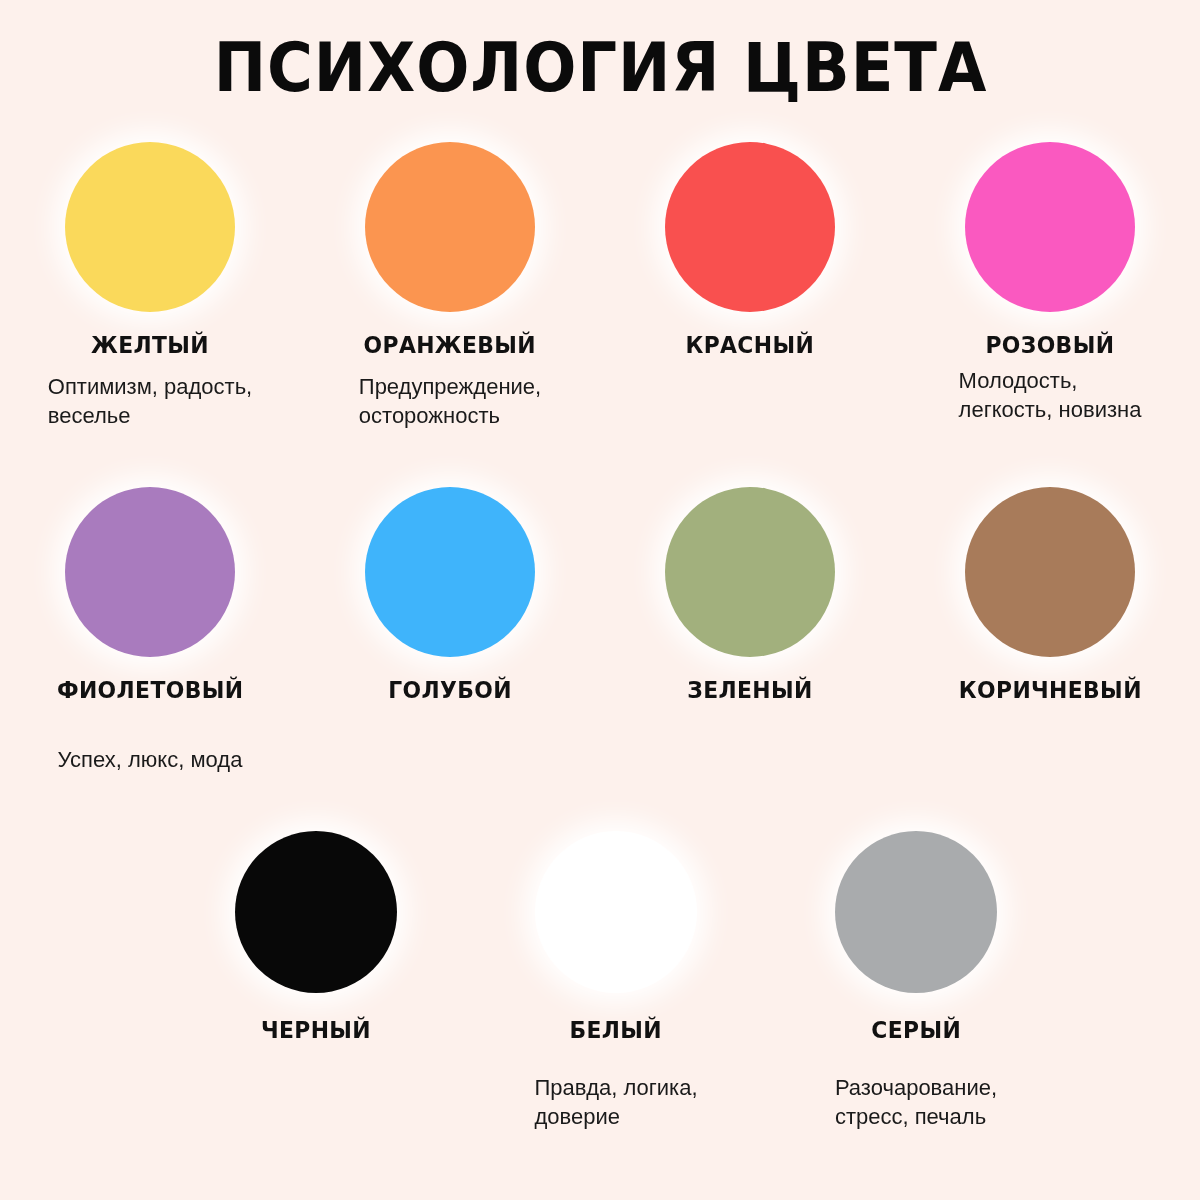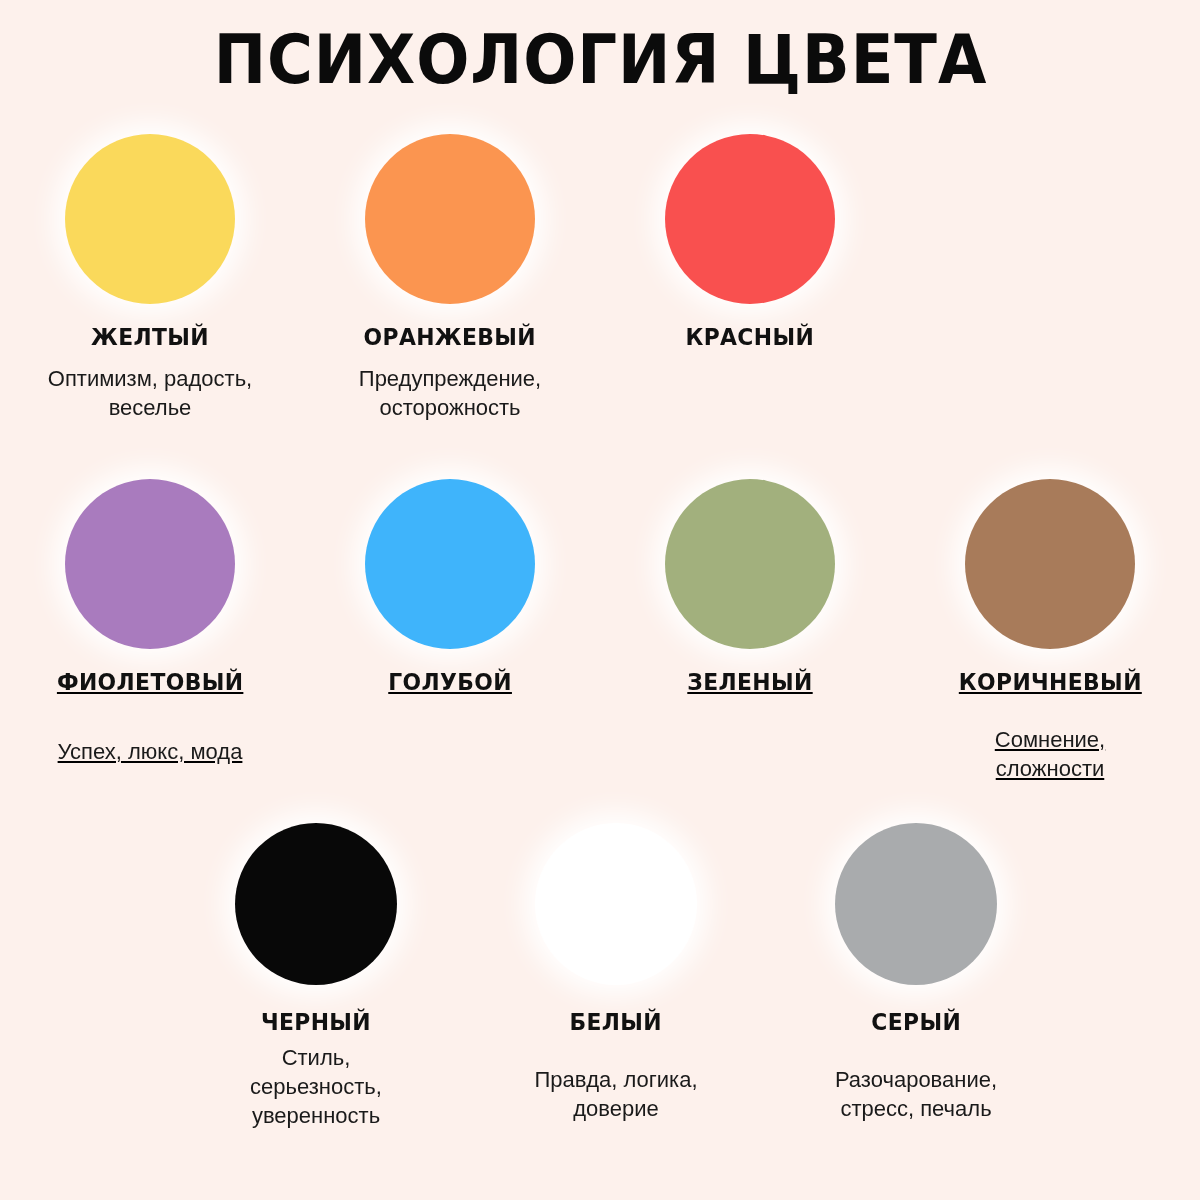--- a/index.html
+++ b/index.html
@@ -24,41 +24,42 @@
     display: flex;
     flex-direction: column;
   }
 
   
   .title-wrap {
     height: 120px;
     display: flex;
     align-items: center;
     justify-content: center;
+    margin-top: 8px;
   }
   .title {
     font-family: "DejaVu Sans", "Liberation Sans", sans-serif;
     font-weight: 700;
     font-size: 68px;
     letter-spacing: 1px;
     color: #0b0b0b;
     text-align: center;
     transform: scaleX(0.92);
     white-space: nowrap;
     line-height: 1;
   }
 
   
   .row {
     display: flex;
     width: 1200px;
     justify-content: flex-start;
   }
   .row-1 { height: 345px; }
-  .row-2 { height: 340px; text-decoration: underline; }
+  .row-2 { height: 340px; }
   .row-3 { height: 370px; padding-left: 16px; }
 
   .cell {
     width: 300px;
     display: flex;
     flex-direction: column;
     align-items: center;
     position: relative;
   }
   .row-3 .cell { width: 300px; }
@@ -94,21 +95,21 @@
     margin-top: 6px;
     transform: scaleX(0.95);
     white-space: nowrap;
   }
   .color-desc {
     font-family: "Liberation Sans", "DejaVu Sans", sans-serif;
     font-weight: 400;
     font-size: 22px;
     line-height: 1.32;
     color: #1a1a1a;
-    text-align: center;
+    text-align: left;
     margin-top: 14px;
     max-width: 260px;
     white-space: pre-line;
   }
   .desc-pad-1 { margin-top: 30px; }
   .desc-pad-2 { margin-top: 42px; }
   .desc-pad-3 { margin-top: 8px; }
 </style>
 </head>
 <body style="background: rgb(253, 241, 236);">
@@ -138,20 +139,28 @@
 осторожность</div>
     </div>
 
     <div class="cell">
       <div class="swatch-holder">
         <div class="swatch" style="background: rgb(249, 80, 79);"></div>
       </div>
       <div class="color-name">КРАСНЫЙ</div>
     </div>
 
+    <div class="cell">
+      <div class="swatch-holder">
+        <div class="swatch" style="background: rgb(250, 89, 192);"></div>
+      </div>
+      <div class="color-name">РОЗОВЫЙ</div>
+      <div class="color-desc desc-pad-3">Молодость,
+легкость, новизна</div>
+    </div>
   </div>
 
   <div class="row row-2">
     <div class="cell">
       <div class="swatch-holder">
         <div class="swatch" style="background: rgb(169, 123, 190);"></div>
       </div>
       <div class="color-name">ФИОЛЕТОВЫЙ</div>
       <div class="color-desc desc-pad-2">Успех, люкс, мода</div>
     </div>
@@ -168,36 +177,31 @@
         <div class="swatch" style="background: rgb(162, 176, 125);"></div>
       </div>
       <div class="color-name">ЗЕЛЕНЫЙ</div>
     </div>
 
     <div class="cell">
       <div class="swatch-holder">
         <div class="swatch" style="background: rgb(168, 123, 90);"></div>
       </div>
       <div class="color-name">КОРИЧНЕВЫЙ</div>
-      <div class="color-desc desc-pad-1">Сомнение,
-сложности</div>
     </div>
   </div>
 
   <div class="row row-3">
     <div class="spacer"></div>
 
     <div class="cell">
       <div class="swatch-holder">
         <div class="swatch" style="background: rgb(8, 8, 8);"></div>
       </div>
       <div class="color-name">ЧЕРНЫЙ</div>
-      <div class="color-desc desc-pad-3">Стиль,
-серьезность,
-уверенность</div>
     </div>
 
     <div class="cell">
       <div class="swatch-holder">
         <div class="swatch" style="background: rgb(255, 255, 255);"></div>
       </div>
       <div class="color-name">БЕЛЫЙ</div>
       <div class="color-desc desc-pad-1">Правда, логика,
 доверие</div>
     </div>

